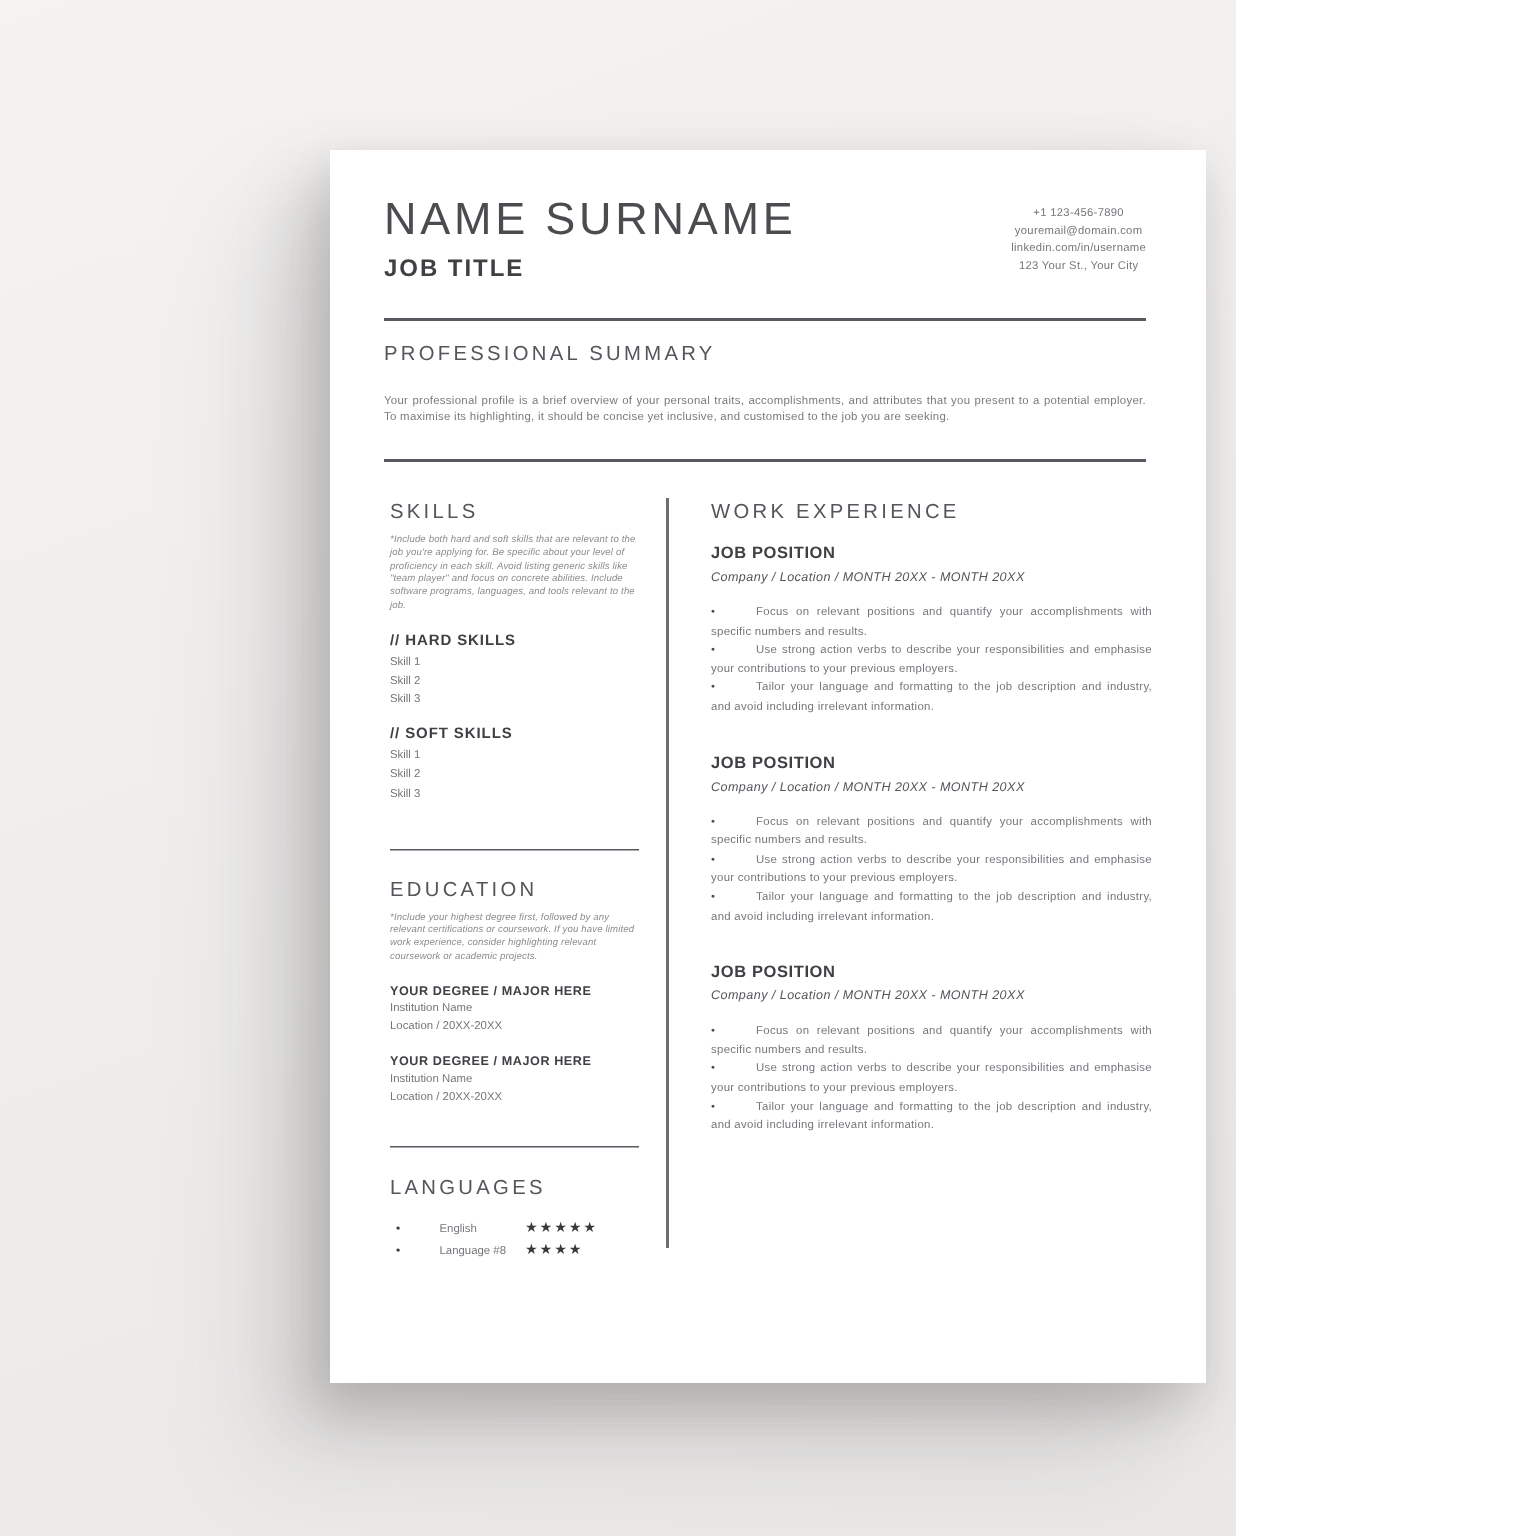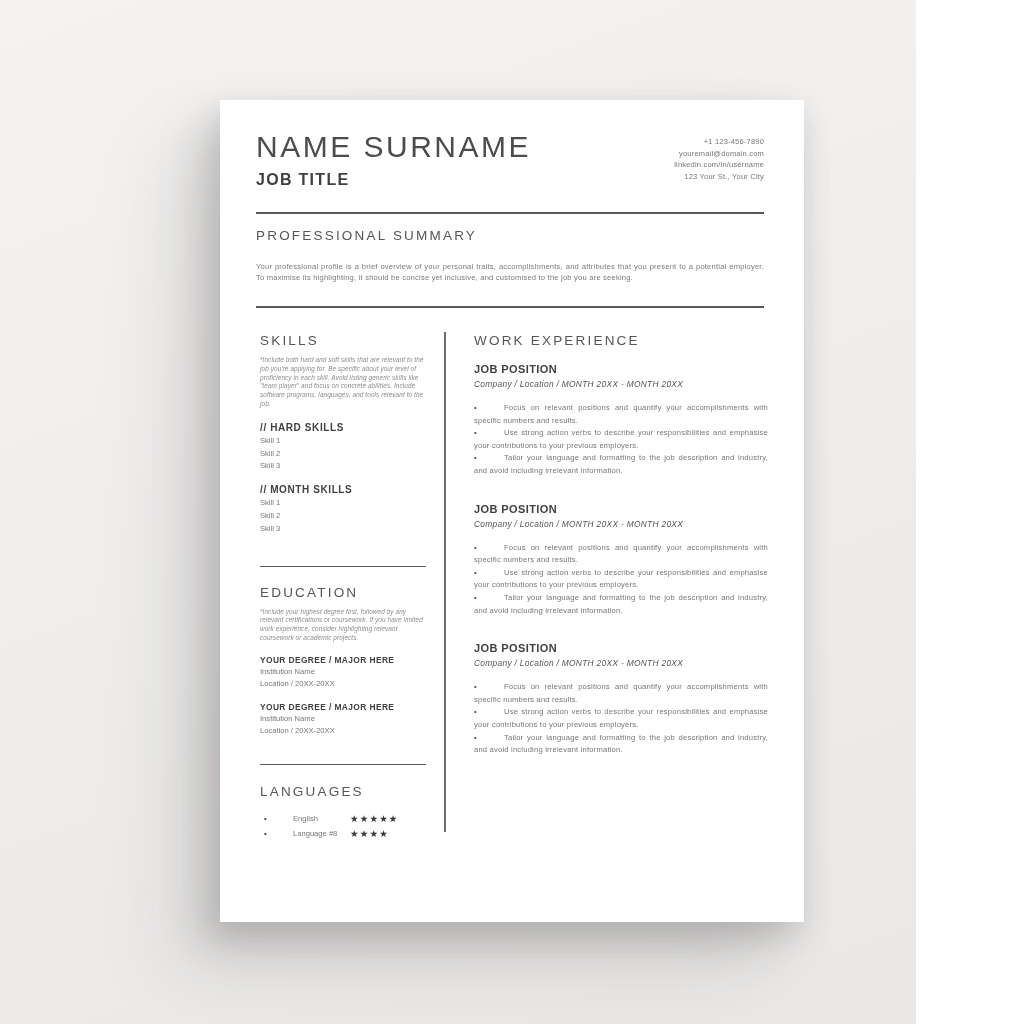--- a/index.html
+++ b/index.html
@@ -3,21 +3,21 @@
 <meta charset="utf-8">
 <style>
   * { margin: 0; padding: 0; box-sizing: border-box; }
   html, body { width: 1024px; height: 1024px; }
   body {
     font-family: "Liberation Sans", sans-serif;
     -webkit-font-smoothing: antialiased;
   }
   .scene {
     position: relative;
-    width: 916px; height: 1024px;
+    width: 824px; height: 1024px;
     background: linear-gradient(160deg, #f4f3f2 0%, #efeeed 45%, #e9e8e7 100%);
     overflow: hidden;
   }
   .paper {
     position: absolute;
     left: 220px; top: 100px;
     width: 584px; height: 822px;
     background: #ffffff;
     box-shadow: -18px 22px 38px rgba(120,118,115,0.28), -45px 45px 70px rgba(120,118,115,0.18), 0 10px 25px rgba(120,118,115,0.18);
   }
@@ -30,21 +30,21 @@
     font-size: 30px; font-weight: 400; letter-spacing: 2.5px;
     color: #4c4c50; white-space: nowrap;
   }
   .job-title {
     margin-top: 7px;
     font-size: 16px; font-weight: 700; letter-spacing: 1.3px;
     color: #3f3f44;
   }
   .contact { text-align: right; margin-top: 6px; }
   .contact-line {
-    font-size: 7.5px; line-height: 11.5px; color: #76757b; letter-spacing: 0.2px;
+    font-size: 7.5px; line-height: 11.5px; color: #76757b; letter-spacing: 0.2px; text-align: center;
   }
   
   .rule-full {
     position: absolute; left: 36px; right: 40px; height: 0;
     border-top: 2px solid #595961;
   }
   .rule-1 { top: 112px; }
   .rule-2 { top: 206px; }
   .col-rule {
     border-top: 1.5px solid #595961; height: 0; width: 100%;
@@ -142,21 +142,21 @@
         <div class="sec-h">SKILLS</div>
         <div class="note">*Include both hard and soft skills that are relevant to the job you're applying for. Be specific about your level of proficiency in each skill. Avoid listing generic skills like "team player" and focus on concrete abilities. Include software programs, languages, and tools relevant to the job.</div>
 
         <div class="group-label">// HARD SKILLS</div>
         <div class="skill-list">
           <div class="skill-item">Skill 1</div>
           <div class="skill-item">Skill 2</div>
           <div class="skill-item">Skill 3</div>
         </div>
 
-        <div class="group-label group-soft">// MONTH SKILLS</div>
+        <div class="group-label group-soft">// SOFT SKILLS</div>
         <div class="skill-list">
           <div class="skill-item">Skill 1</div>
           <div class="skill-item">Skill 2</div>
           <div class="skill-item">Skill 3</div>
         </div>
 
         <div class="col-rule lc-rule-1"></div>
 
         <div class="sec-h edu-h">EDUCATION</div>
         <div class="note">*Include your highest degree first, followed by any relevant certifications or coursework. If you have limited work experience, consider highlighting relevant coursework or academic projects.</div>

